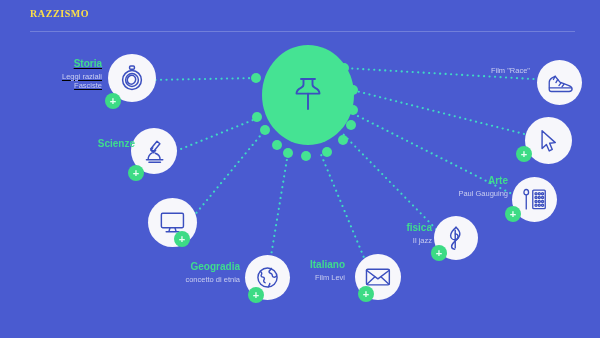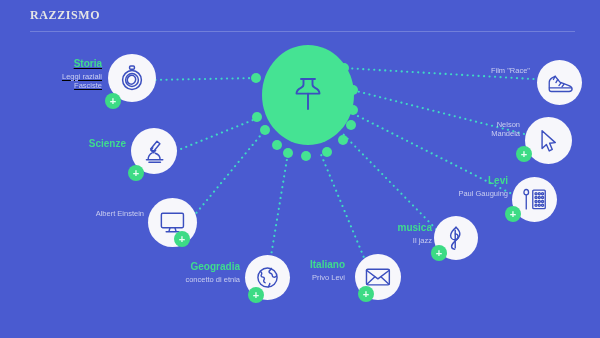--- a/index.html
+++ b/index.html
@@ -8,22 +8,22 @@
     background:#4a5bd0;
     font-family:"Liberation Sans", sans-serif;
     position:relative;
   }
   #stage{position:absolute;inset:0;}
 
   
   .title{
     position:absolute;left:30px;top:8px;
     font-family:"Liberation Serif", serif;
-    font-size:12px;font-weight:700;letter-spacing:.6px;
-    color:#e5e5e5;
+    font-size:10px;font-weight:700;letter-spacing:.6px;
+    color:#fde047;
     white-space:nowrap;
   }
   .title-rule{
     position:absolute;left:30px;top:31px;width:545px;height:1px;
     background:rgba(255,255,255,.22);
   }
 
   
   svg.layer{position:absolute;left:0;top:0;width:600px;height:338px;overflow:visible;}
   svg.layer.under{z-index:1;}
@@ -136,39 +136,38 @@
           <path d="M15.6 2.4 l3 2.6 -6.6 8 -3 -2.6Z"></path>
           <path d="M11.2 9.2 l-2 2.4 3 2.6 2 -2.4"></path>
           <path d="M10.6 14.4 c-2.6 1.4 -4.2 4 -4.2 6.8"></path>
           <path d="M13.8 14.8 c3 1 5 3.8 5 6.4"></path>
           <path d="M4.6 21.6 h17"></path>
           <path d="M7.2 24.2 h12"></path>
         </svg>
       </span>
     </div>
     <div class="badge" style="left:128px;top:165px;">+</div>
-    <div class="labels right" style="left:32px;top:138px;width:94px;">
+    <div class="labels right" style="left:41px;top:138px;width:94px;">
       <div class="n-title">Scienze</div>
     </div>
   </div>
 
   <div class="node">
     <div class="bubble" style="left:148px;top:198px;width:49px;height:49px;">
       <span>
         <svg width="27" height="24" viewBox="0 0 28 25" fill="none" stroke="#3b4fbf" stroke-width="1.5" stroke-linecap="round" stroke-linejoin="round">
           <rect x="2.4" y="2.4" width="23" height="15" rx="1.4"></rect>
           <path d="M11.4 17.4 l-1 3.6"></path>
           <path d="M16.6 17.4 l1 3.6"></path>
           <path d="M7.4 21.6 h13.2"></path>
         </svg>
       </span>
     </div>
     <div class="badge" style="left:174px;top:231px;">+</div>
     <div class="labels right" style="left:44px;top:207px;width:100px;">
-      <div class="n-sub">Albert Einstein</div>
     </div>
   </div>
 
   <div class="node">
     <div class="bubble" style="left:245px;top:255px;width:45px;height:45px;">
       <span>
         <svg width="23" height="23" viewBox="0 0 24 24" fill="none" stroke="#3b4fbf" stroke-width="1.5" stroke-linecap="round" stroke-linejoin="round">
           <circle cx="12" cy="12" r="10"></circle>
           <path d="M4.4 5.6 c1.6 .6 2 2.4 1.2 3.6 -.8 1.2 .2 2.4 1.6 2.4 1.4 0 2 1.4 1.2 2.6 -.8 1.2 -.2 2.8 1 3.2"></path>
           <path d="M16 2.6 c-.6 1.6 -2.4 2 -2.4 3.4 0 1.4 1.8 1.4 2.8 2.4 1 1 .2 2.4 1.4 3 1.2 .6 2.6 .2 3.4 -.6"></path>
@@ -190,37 +189,37 @@
           <rect x="1.4" y="2.4" width="24" height="16.4" rx="1.4"></rect>
           <path d="M1.4 3.4 L13.4 12.4 L25.4 3.4"></path>
           <path d="M1.8 18.2 L10 10.4"></path>
           <path d="M25 18.2 L16.8 10.4"></path>
         </svg>
       </span>
     </div>
     <div class="badge" style="left:358px;top:286px;">+</div>
     <div class="labels right" style="left:267px;top:259px;width:78px;">
       <div class="n-title">Italiano</div>
-      <div class="n-sub">Privo Levi</div>
+      <div class="n-sub">Film Levi</div>
     </div>
   </div>
 
   <div class="node">
     <div class="bubble" style="left:434px;top:216px;width:44px;height:44px;">
       <span>
         <svg width="16" height="24" viewBox="0 0 16 25" fill="none" stroke="#3b4fbf" stroke-width="1.5" stroke-linecap="round" stroke-linejoin="round">
           <path d="M8 1.4 c-3 2.6 -5.6 5 -5.6 8.4 0 2.6 2 4.6 4.4 4.6 2 0 3.4 -1.4 3.4 -3.2 0 -1.8 -1.4 -3 -3 -3"></path>
           <path d="M8 1.4 c2.6 2.4 4 4.6 4 7 0 3 -2.6 5.4 -5.2 7.6 -2 1.8 -3.4 3.4 -3.4 5.2 0 1.8 1.4 3 3.2 3"></path>
           <path d="M7.2 4.4 V22.8"></path>
         </svg>
       </span>
     </div>
     <div class="badge" style="left:431px;top:245px;">+</div>
     <div class="labels right" style="left:372px;top:222px;width:60px;">
-      <div class="n-title">musica</div>
+      <div class="n-title">fisica</div>
       <div class="n-sub">Il jazz</div>
     </div>
   </div>
 
   <div class="node">
     <div class="bubble" style="left:512px;top:177px;width:45px;height:45px;">
       <span>
         <svg width="25" height="23" viewBox="0 0 26 24" fill="none" stroke="#3b4fbf" stroke-width="1.4" stroke-linecap="round" stroke-linejoin="round">
           <path d="M4.4 1.6 c1.6 0 2.4 1.6 2.4 3.2 0 1.4 -.8 2.4 -2.4 2.4 -1.6 0 -2.4 -1 -2.4 -2.4 0 -1.6 .8 -3.2 2.4 -3.2Z"></path>
           <path d="M4.4 7.4 V21.8"></path>
@@ -237,37 +236,35 @@
               <circle cx="21.4" cy="14" r="1.1"></circle>
             <circle cx="14.6" cy="18" r="1.1"></circle>
               <circle cx="18" cy="18" r="1.1"></circle>
               <circle cx="21.4" cy="18" r="1.1"></circle>
           </g>
         </svg>
       </span>
     </div>
     <div class="badge" style="left:505px;top:206px;">+</div>
     <div class="labels right" style="left:420px;top:175px;width:88px;">
-      <div class="n-title">Levi</div>
+      <div class="n-title">Arte</div>
       <div class="n-sub">Paul Gauguing</div>
     </div>
   </div>
 
   <div class="node">
     <div class="bubble" style="left:525px;top:117px;width:47px;height:47px;">
       <span>
         <svg width="17" height="24" viewBox="0 0 18 25" fill="none" stroke="#3b4fbf" stroke-width="1.5" stroke-linecap="round" stroke-linejoin="round">
           <path d="M2.2 1.6 L2.2 20.4 L6.8 16.2 L9.8 23 L13 21.4 L10.2 14.8 L16.2 14.2Z"></path>
         </svg>
       </span>
     </div>
     <div class="badge" style="left:516px;top:146px;">+</div>
     <div class="labels right" style="left:436px;top:118px;width:84px;">
-      <div class="n-sub">Nelson
-Mandela</div>
     </div>
   </div>
 
   <div class="node">
     <div class="bubble" style="left:537px;top:60px;width:45px;height:45px;">
       <span>
         <svg width="26" height="20" viewBox="0 0 27 21" fill="none" stroke="#3b4fbf" stroke-width="1.4" stroke-linecap="round" stroke-linejoin="round">
           <path d="M2.2 17.4 c0 1.4 .8 2 2.2 2 h18.6 c2 0 3.2 -1 3.2 -2.6 0 -2 -1.8 -3 -4 -3.8 L13.4 9.6 8.4 3.4 5.2 5.2 c-1.6 .9 -3 2.4 -3 4.6Z"></path>
           <path d="M8.4 3.4 l-1.8 3.4"></path>
           <path d="M11.2 6.8 l-2 3.2"></path>

